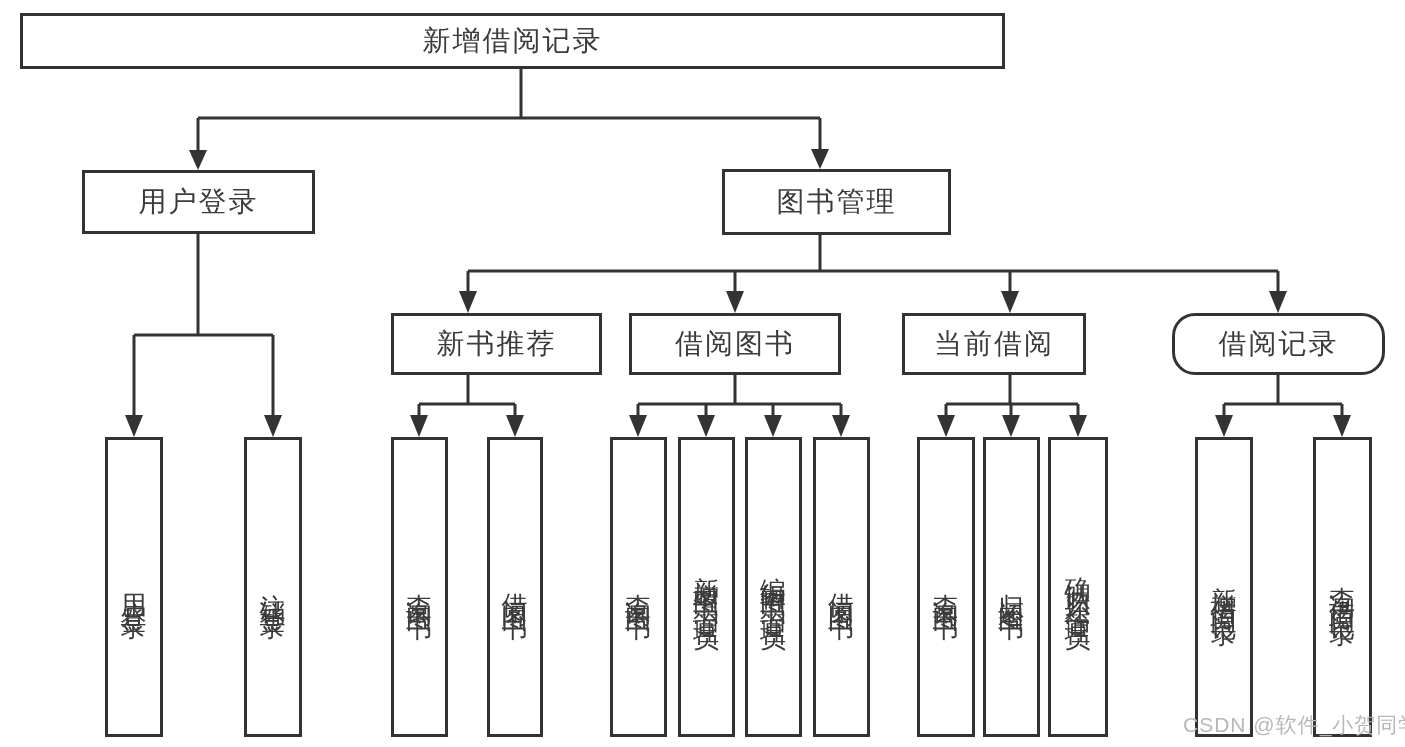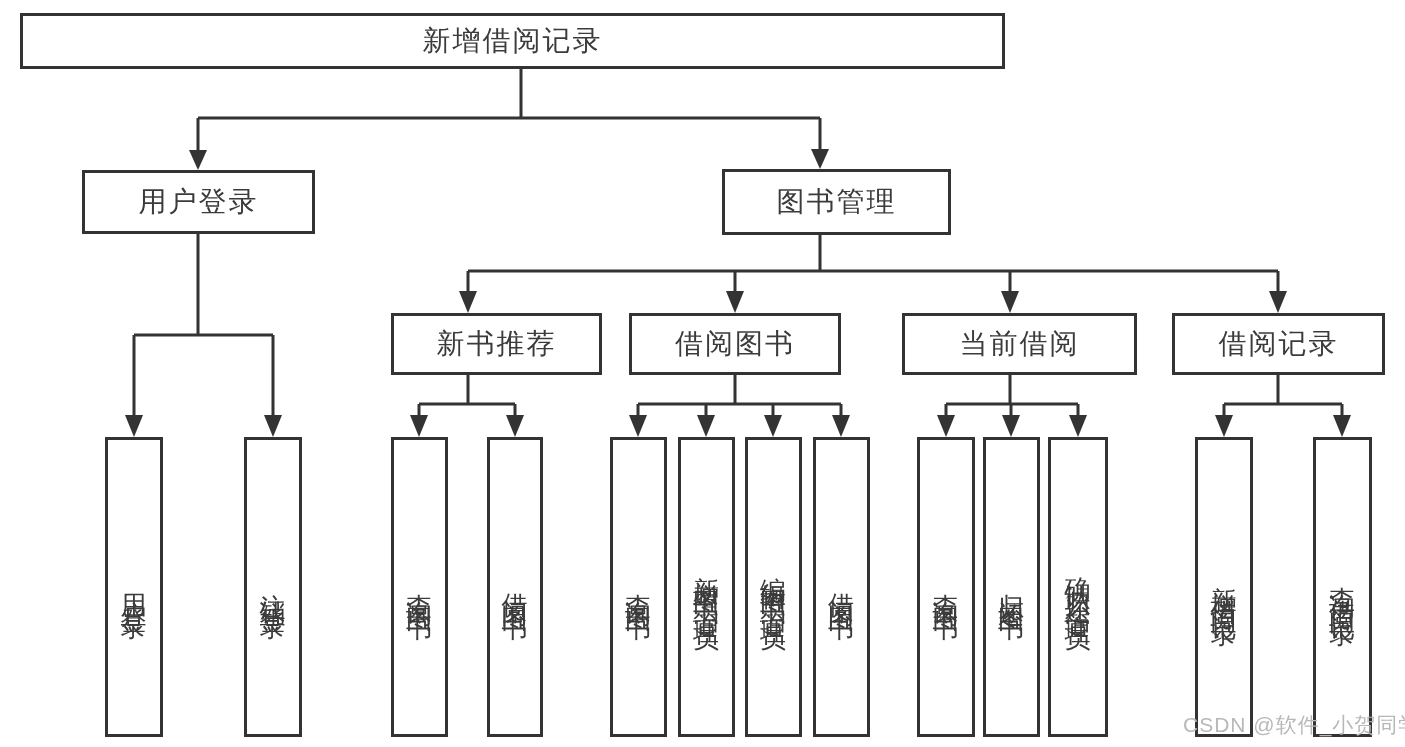--- a/index.html
+++ b/index.html
@@ -130,24 +130,24 @@
   <div class="node hnode" style="left:706px; top:169px; width:229px; height:66px;margin-left:16px;">
     <span>图书管理</span>
   </div>
 
   <div class="node hnode" style="left:363px; top:313px; width:211px; height:62px;margin-left:28px;">
     <span>新书推荐</span>
   </div>
   <div class="node hnode" style="left:629px; top:313px; width:212px; height:62px;">
     <span>借阅图书</span>
   </div>
-  <div class="node hnode" style="left:902px; top:313px; width:235px; height:62px;">
+  <div class="node hnode" style="left:902px; top:313px; width:184px; height:62px;">
     <span>当前借阅</span>
   </div>
-  <div class="node hnode" style="left:1172px; top:313px; width:213px; height:62px;">
+  <div class="node hnode" style="left:1172px; top:313px; width:213px; height:62px;border-radius:23px;">
     <span>借阅记录</span>
   </div>
 
   <div class="node leaf" style="left:105px; top:437px; width:58px; height:300px;">
     <span class="vtext">用户登录</span>
   </div>
   <div class="node leaf" style="left:244px; top:437px; width:58px; height:300px;">
     <span class="vtext">注销登录</span>
   </div>
 

